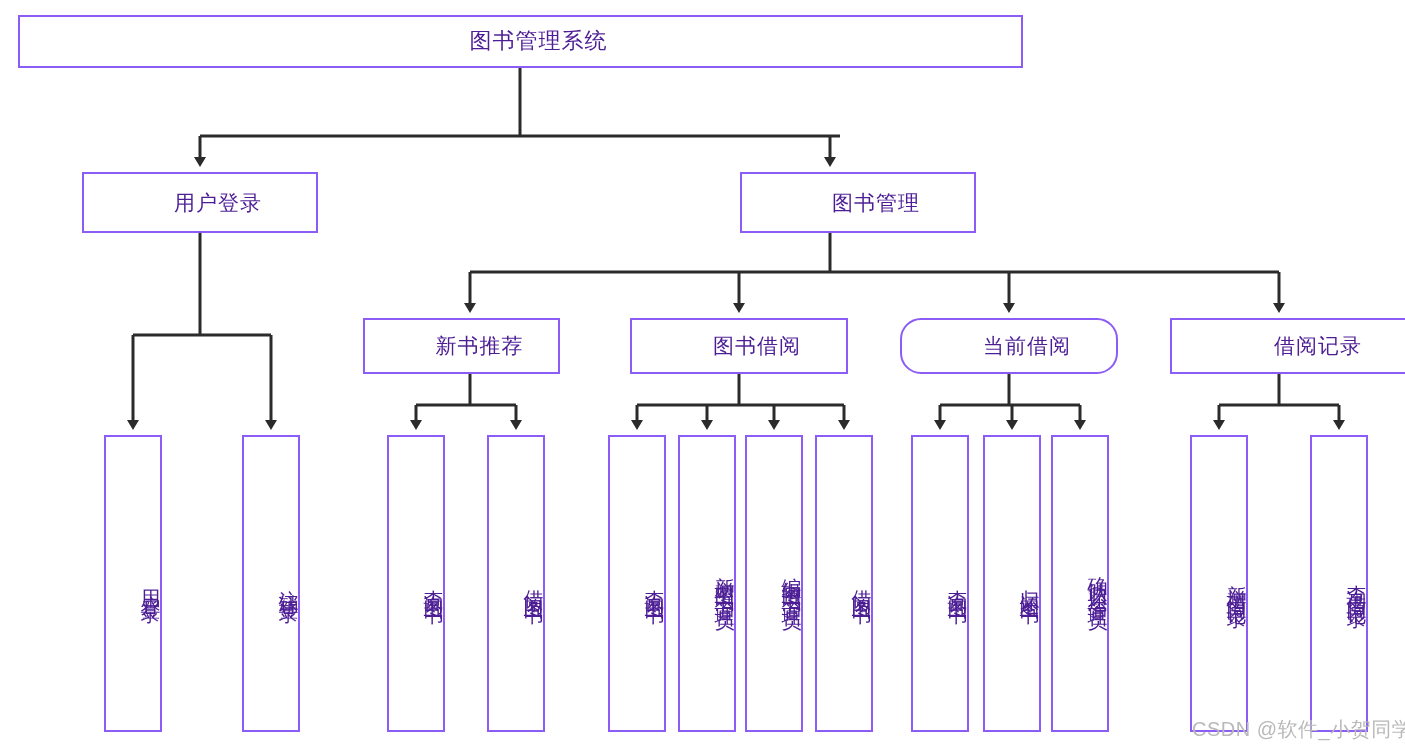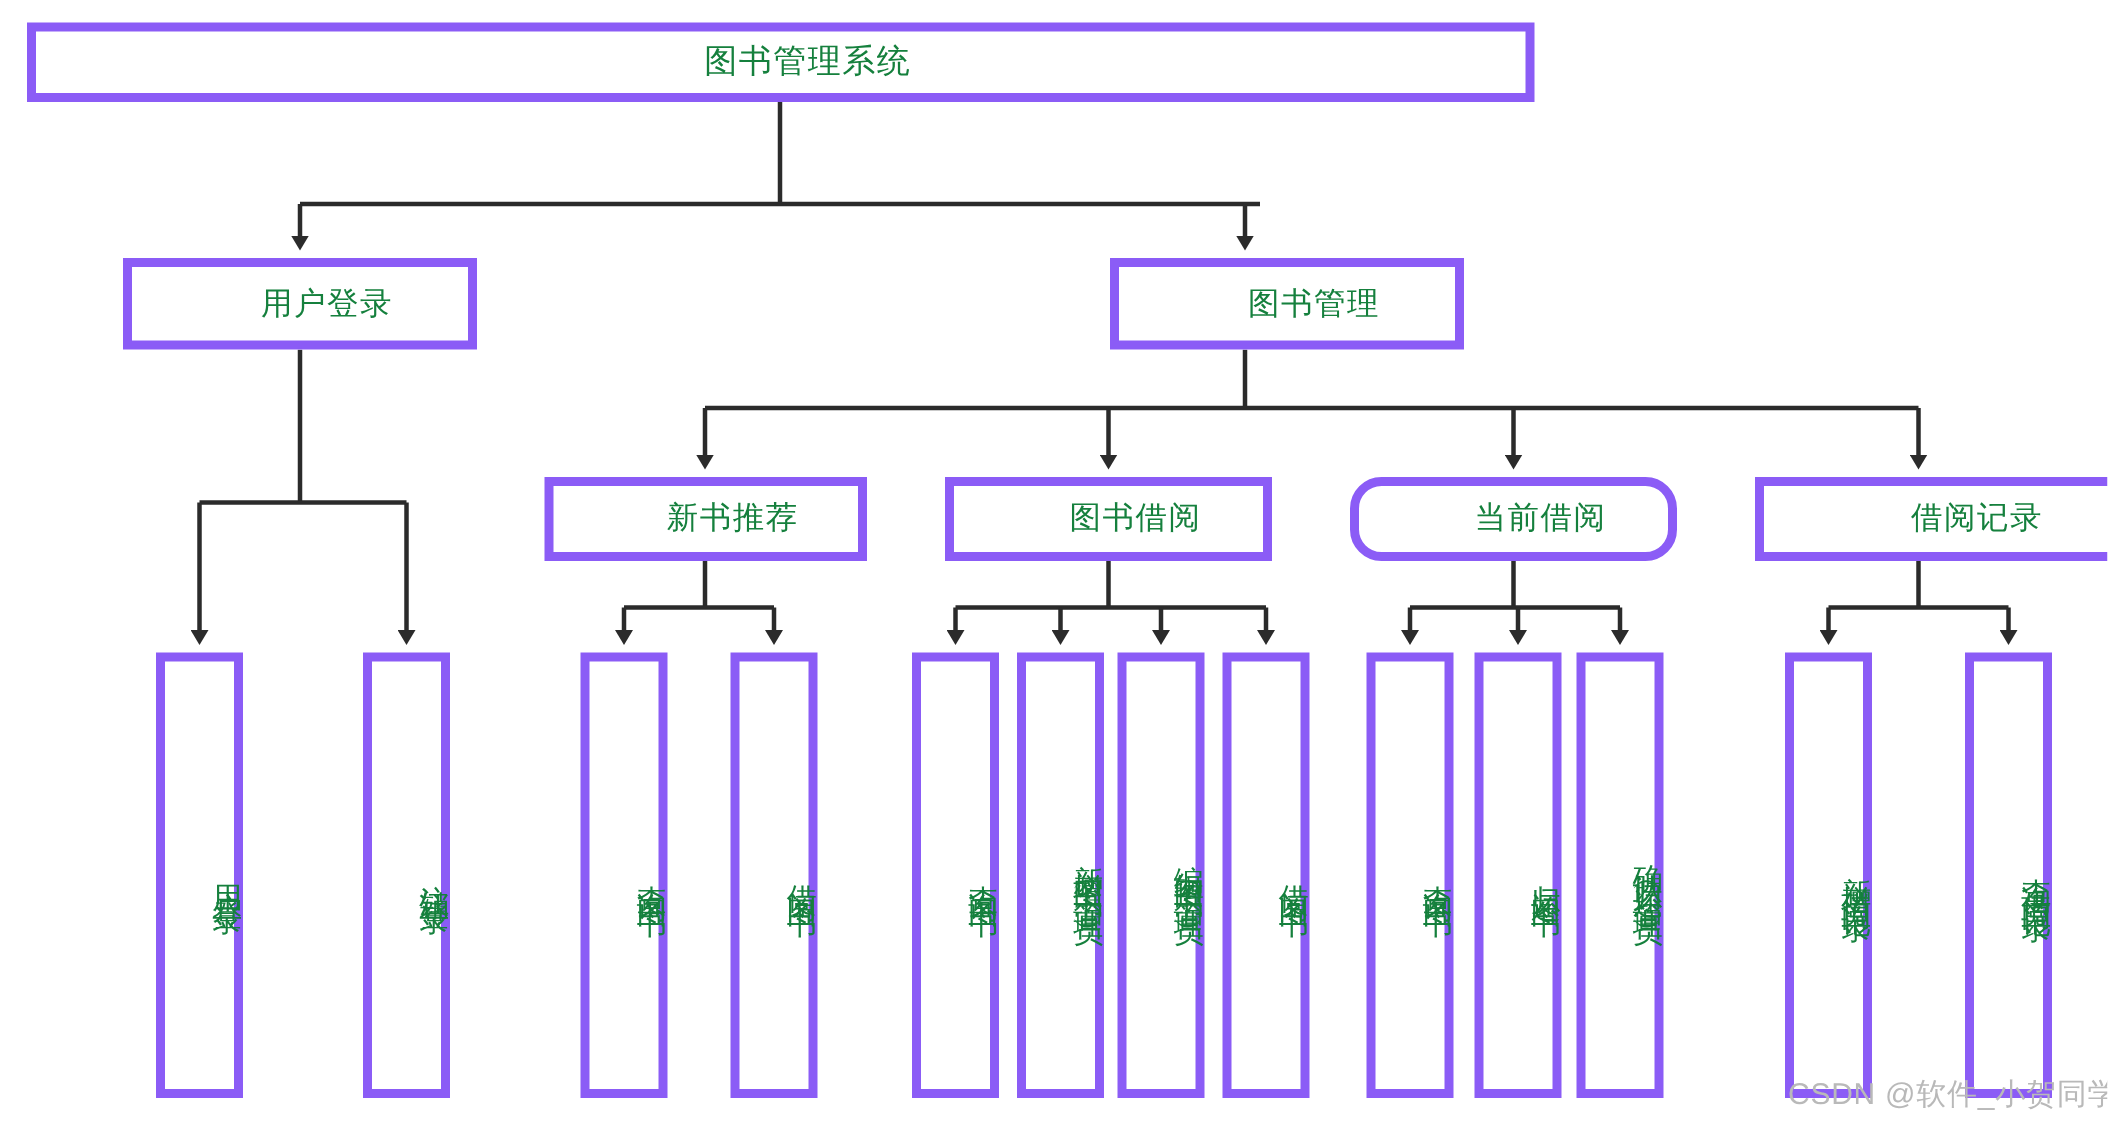--- a/index.html
+++ b/index.html
@@ -23,25 +23,25 @@
     left: 0;
     top: 0;
     width: 1405px;
     height: 747px;
     pointer-events: none;
   }
   .node {
     position: absolute;
     box-sizing: border-box;
     background: #ffffff;
-    border: 6px solid #8b5cf6;
+    border: 2px solid #8b5cf6;
     display: flex;
     align-items: center;
     justify-content: center;
-    color: #15803d;
+    color: #4c1d95;
     padding-left: 36px;
   }
   .node-h {
     font-size: 21px;
     letter-spacing: 1px;
     line-height: 1.2;
     white-space: nowrap;
   }
   .node-root {
     font-size: 22px;
@@ -121,21 +121,21 @@
       <path d="M1219,405 L1219,421" marker-end="url(#arrow)"></path>
       <path d="M1339,405 L1339,421" marker-end="url(#arrow)"></path>
     </g>
   </svg>
 
   <div class="node node-h node-root" style="left: 18px; top: 15px; width: 1005px; height: 53px;">图书管理系统</div>
 
   <div class="node node-h" style="left: 82px; top: 172px; width: 236px; height: 61px;">用户登录</div>
   <div class="node node-h" style="left: 712px; top: 172px; width: 236px; height: 61px; margin-left: 28px;">图书管理</div>
 
-  <div class="node node-h" style="left: 363px; top: 318px; width: 215px; height: 56px;">新书推荐</div>
+  <div class="node node-h" style="left: 363px; top: 318px; width: 197px; height: 56px;">新书推荐</div>
   <div class="node node-h" style="left: 630px; top: 318px; width: 218px; height: 56px; text-align: right;">图书借阅</div>
   <div class="node node-h" style="left: 900px; top: 318px; width: 218px; height: 56px; border-radius: 21px;">当前借阅</div>
   <div class="node node-h" style="left: 1170px; top: 318px; width: 260px; height: 56px;">借阅记录</div>
 
   <div class="node node-v" style="left: 104px; top: 435px; width: 58px; height: 297px;">用户登录</div>
   <div class="node node-v" style="left: 242px; top: 435px; width: 58px; height: 297px;">注销登录</div>
   <div class="node node-v" style="left: 387px; top: 435px; width: 58px; height: 297px;">查询图书</div>
   <div class="node node-v" style="left: 487px; top: 435px; width: 58px; height: 297px;">借阅图书</div>
   <div class="node node-v" style="left: 608px; top: 435px; width: 58px; height: 297px;">查询图书</div>
   <div class="node node-v" style="left: 678px; top: 435px; width: 58px; height: 297px;">新增图书（管理员）</div>

